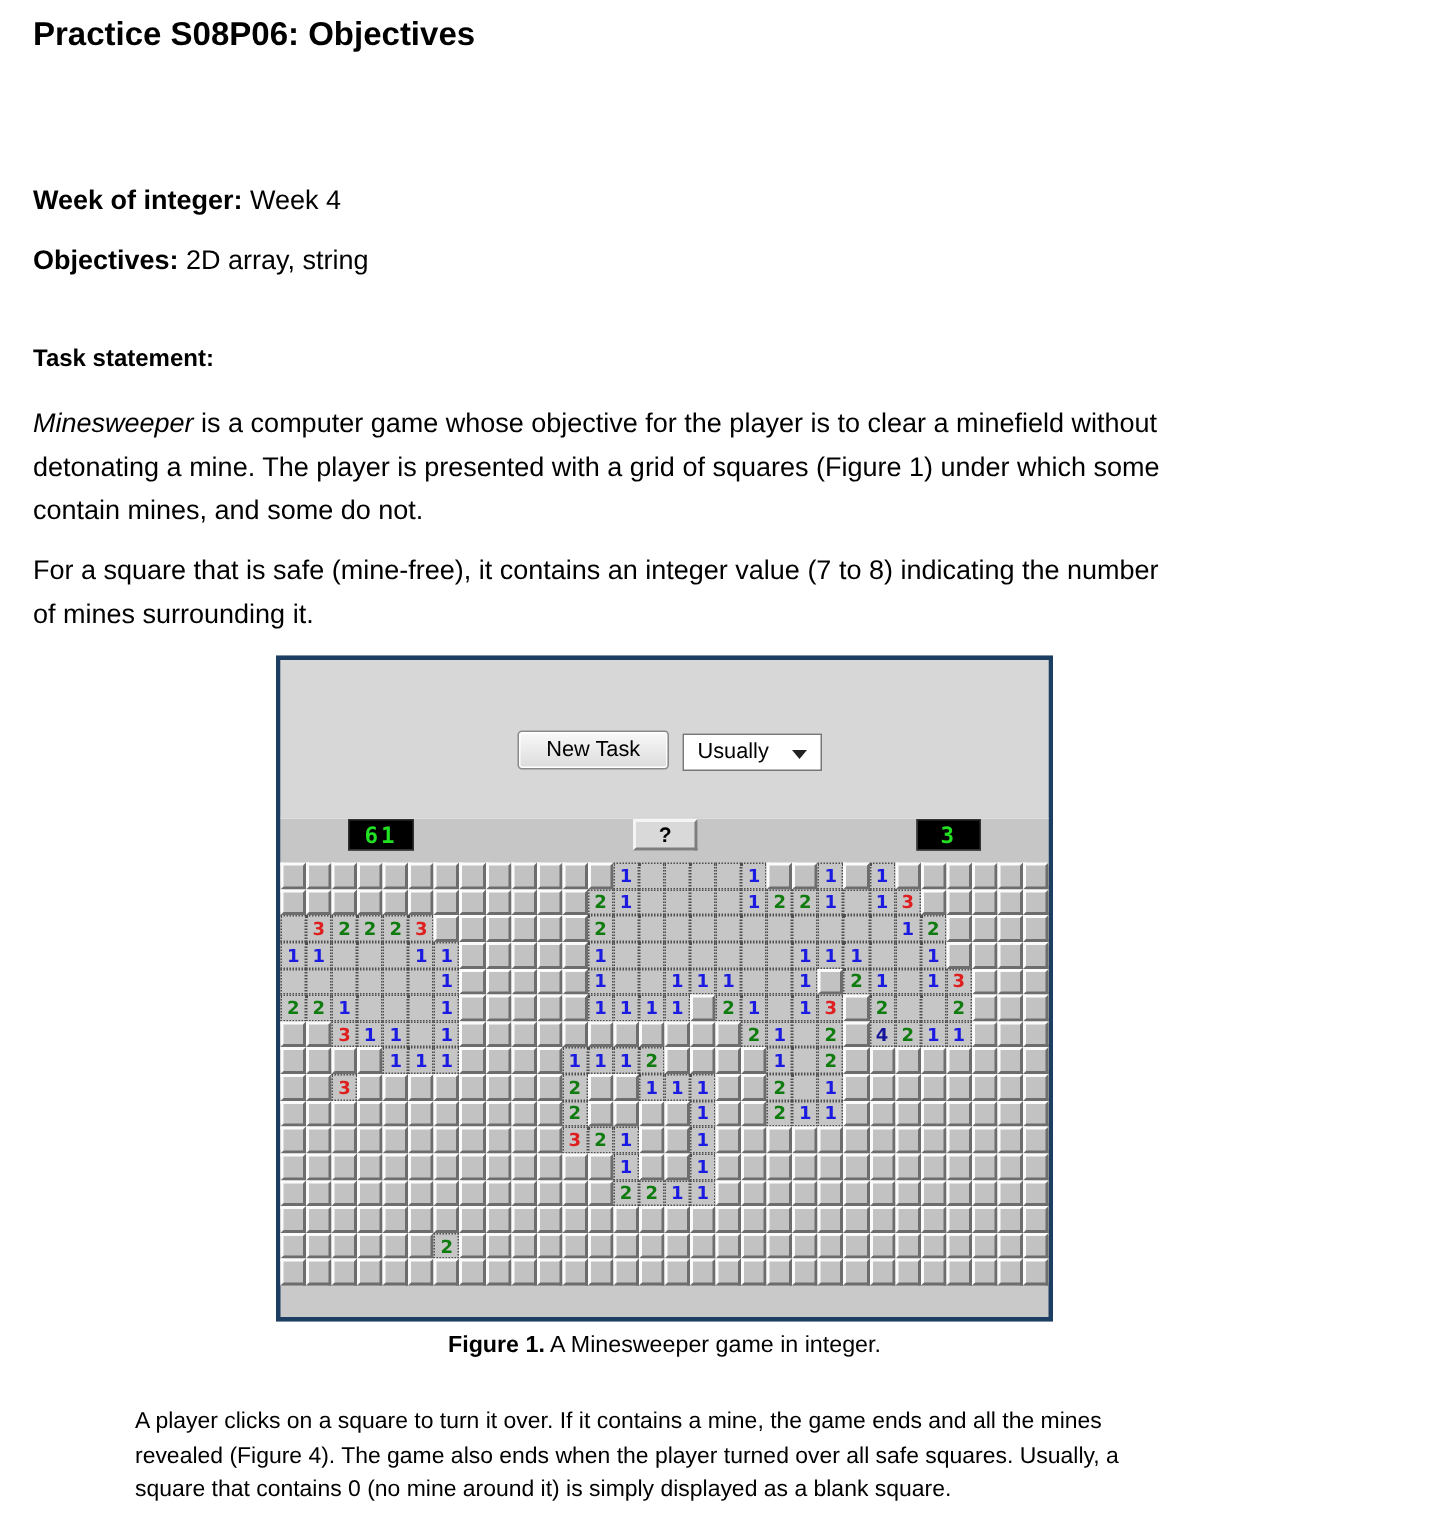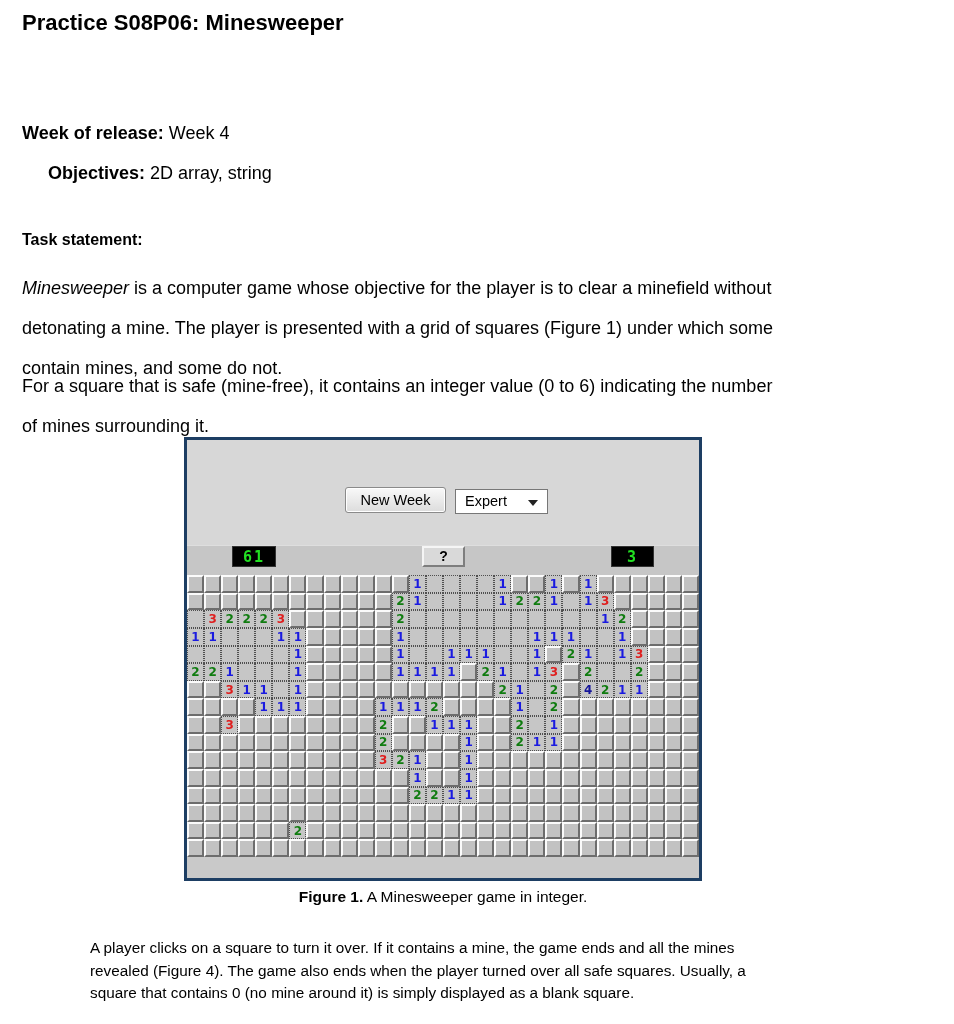--- a/index.html
+++ b/index.html
@@ -3,23 +3,23 @@
 <meta charset="utf-8">
 <style>
   * { margin:0; padding:0; box-sizing:border-box; }
   html,body { width:954px; height:1024px; background:#ffffff; font-family:"Liberation Sans", sans-serif; color:#000; }
   .abs { position:absolute; }
 
   .doc-title { left:22px; top:10px; font-size:22px; font-weight:bold; }
   .meta-line { left:22px; font-size:18px; }
   .meta-line b { font-weight:bold; }
   #meta1 { top:123px; }
-  #meta2 { top:163px;margin-left:26px; }
+  #meta2 { top:163px; }
   .task-heading { left:22px; top:231px; font-size:16px; font-weight:bold; }
-  .para { left:22px; width:916px; font-size:18px; line-height:40px; white-space:pre-line; }
+  .para { left:22px; width:916px; font-size:18px; line-height:29px; white-space:pre-line; }
   #para1 { top:268px; }
   #para2 { top:366px; }
   .italic { font-style:italic; }
 
   
   .fig { left:184px; top:437px; width:518px; height:444px; border:3px solid #1d3e63; background:#c9c9c9; }
   .fig-toolbar { left:0; top:0; width:512px; height:105px; background:#d7d7d7; }
   .btn-newgame {
     left:158px; top:47px; width:101px; height:26px;
     background:linear-gradient(#f9f9f9,#dcdcdc); border:1px solid #8a8a8a; border-radius:3px;
@@ -60,42 +60,42 @@
     border-right:2px solid #6d6d6d; border-bottom:2px solid #6d6d6d; }
   .cell.r { background:#c6c6c6; border:1px dotted #4f4f4f; }
 
   .fig-caption { left:184px; top:888px; width:518px; text-align:center; font-size:15.5px; }
   .fig-caption b { font-weight:bold; }
   .footer-para { left:90px; top:937px; width:716px; font-size:15.3px; line-height:22.5px; white-space:pre-line; }
 </style>
 </head>
 <body>
 
-<div class="abs doc-title">Practice S08P06: Minesweeper</div>
-
-<div class="abs meta-line" id="meta1"><b>Week of release:</b><span> Week 4</span></div>
+<div class="abs doc-title">Practice S08P06: Objectives</div>
+
+<div class="abs meta-line" id="meta1"><b>Week of integer:</b><span> Week 4</span></div>
 
 <div class="abs meta-line" id="meta2"><b>Objectives:</b><span> 2D array, string</span></div>
 
 <div class="abs task-heading">Task statement:</div>
 
 <div class="abs para" id="para1"><span class="italic">Minesweeper</span><span> is a computer game whose objective for the player is to clear a minefield without
 detonating a mine. The player is presented with a grid of squares (Figure 1) under which some
 contain mines, and some do not.</span></div>
 
-<div class="abs para" id="para2">For a square that is safe (mine-free), it contains an integer value (0 to 6) indicating the number
+<div class="abs para" id="para2">For a square that is safe (mine-free), it contains an integer value (7 to 8) indicating the number
 of mines surrounding it.</div>
 
 <div class="abs fig">
   <div class="abs fig-toolbar"></div>
 
-  <button class="abs btn-newgame">New Week</button>
+  <button class="abs btn-newgame">New Task</button>
 
   <div class="abs dd">
-    <span>Expert</span>
+    <span>Usually</span>
     <span class="dd-arrow"></span>
   </div>
 
   <div class="abs fig-strip"></div>
 
   <div class="abs led" id="led-mines">61</div>
   <button class="abs btn-help">?</button>
   <div class="abs led" id="led-timer">3</div>
 
   <div class="abs minefield">

